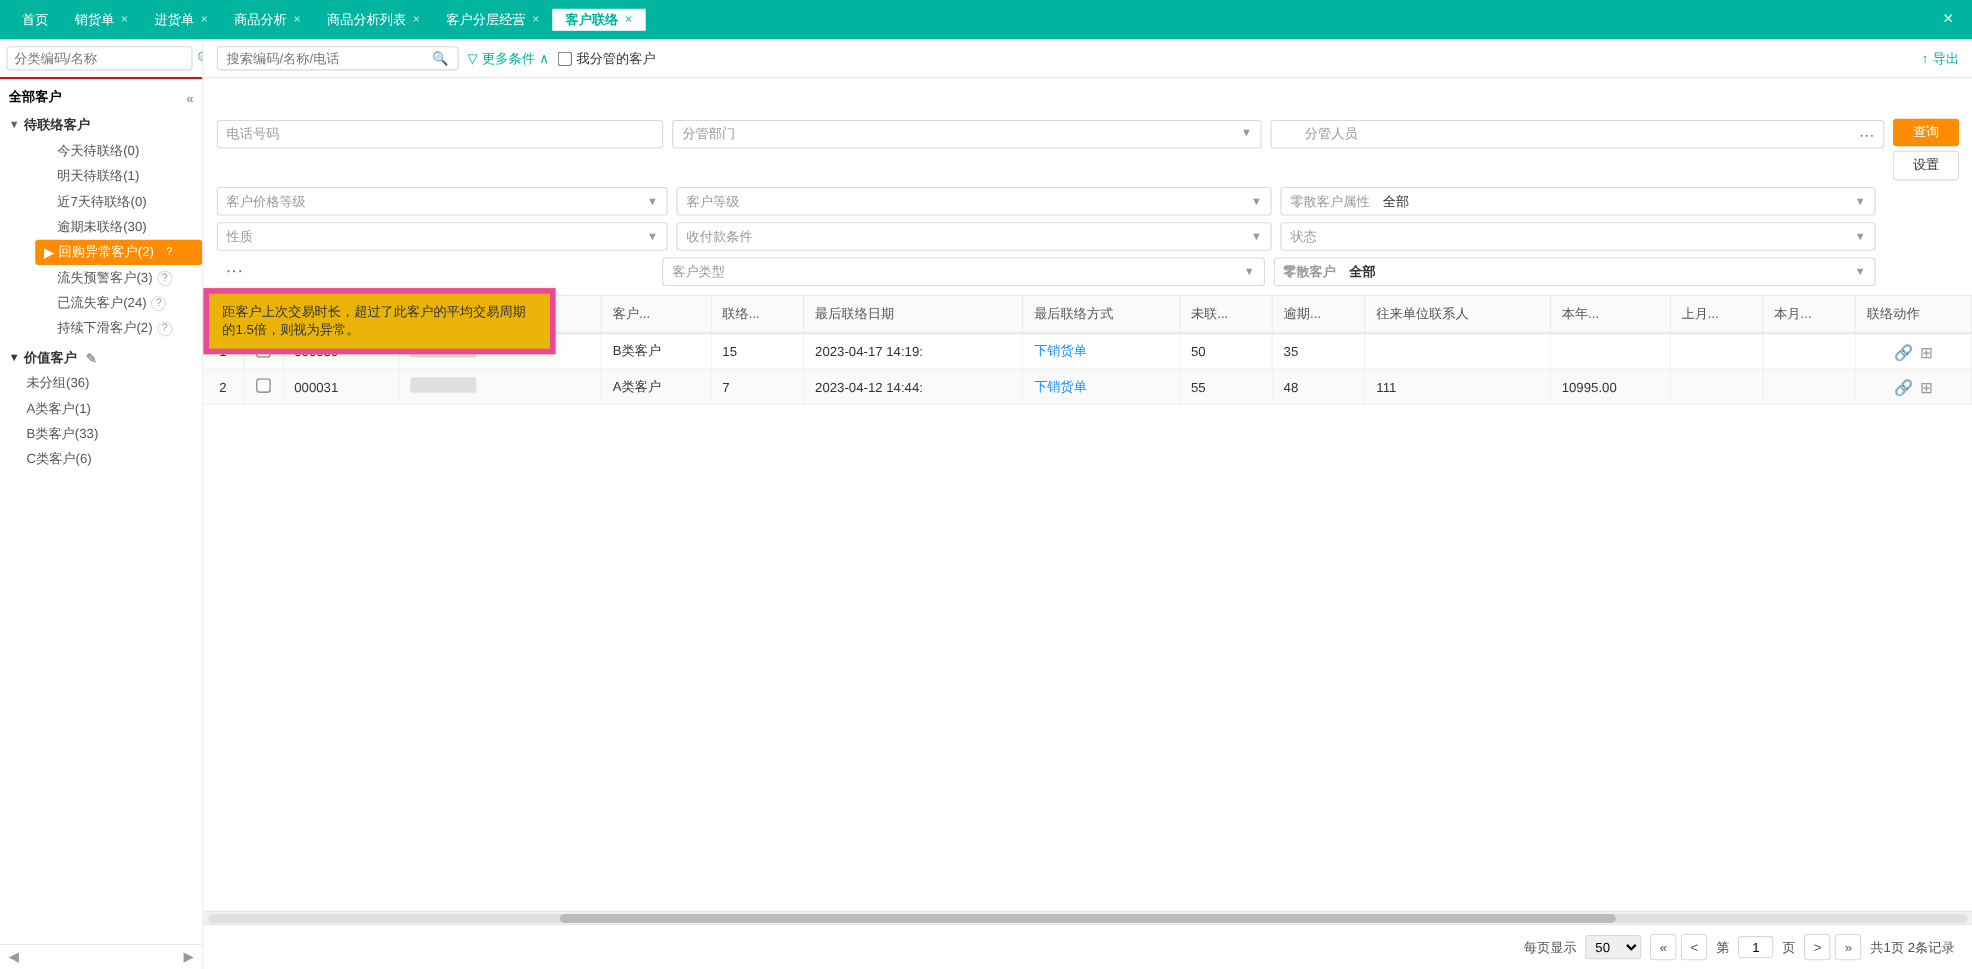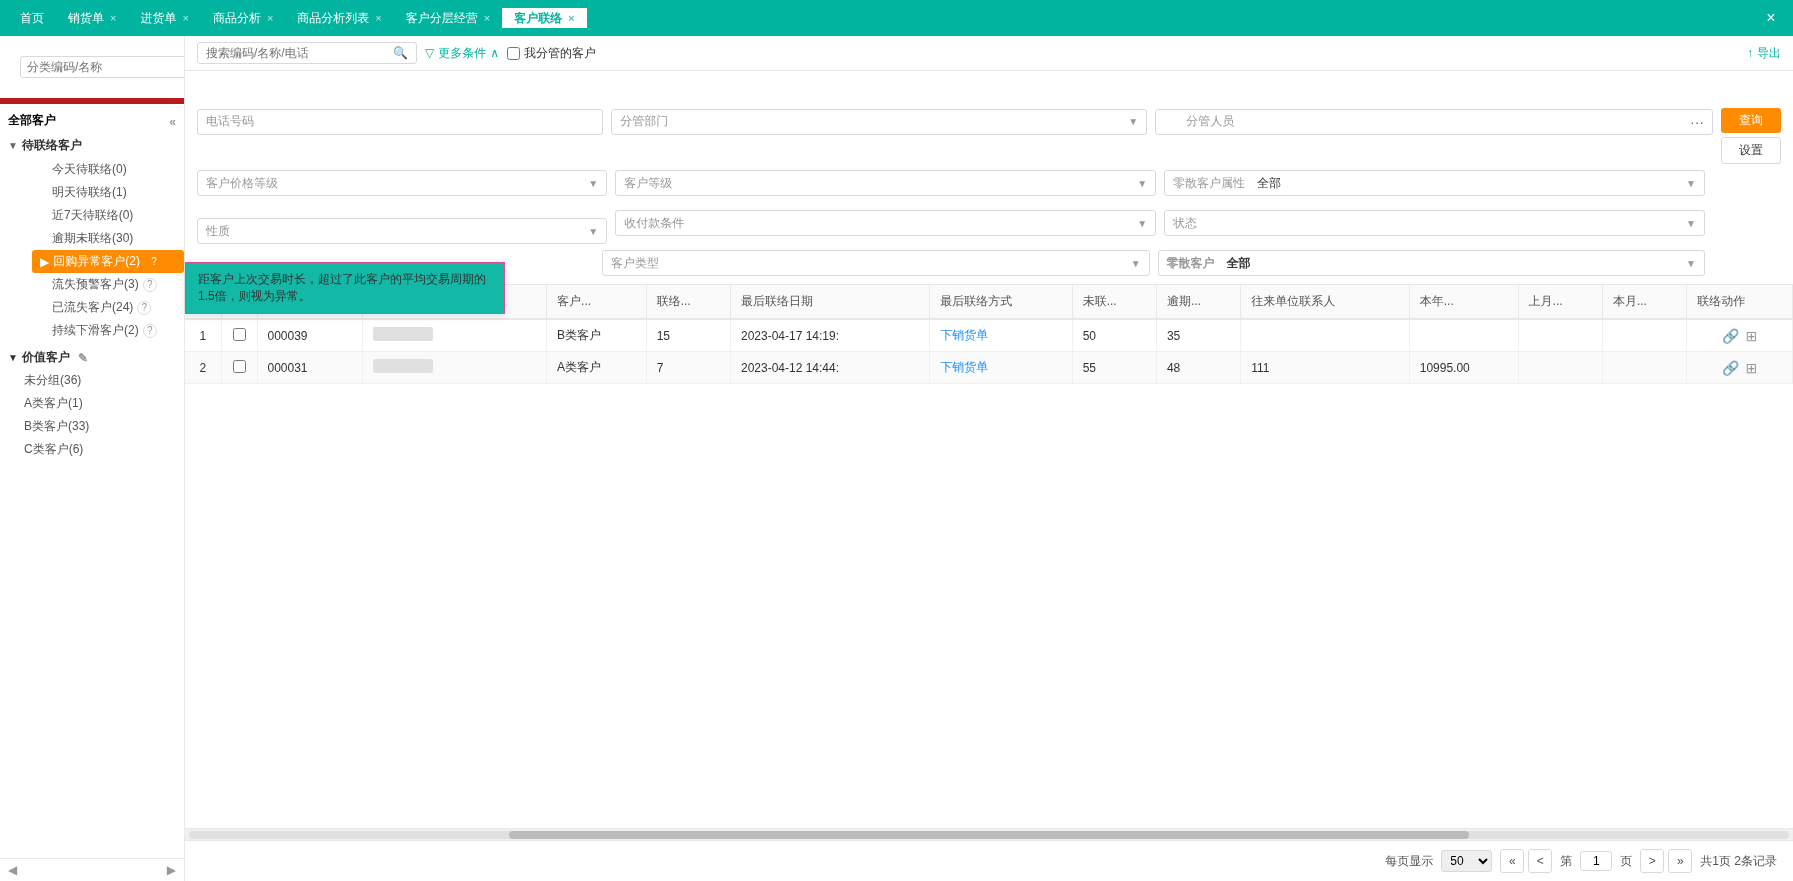--- a/index.html
+++ b/index.html
@@ -37,22 +37,22 @@
     
     .sidebar {
       width: 185px; min-width: 185px;
       background: #fff;
       border-right: 1px solid #e8e8e8;
       display: flex; flex-direction: column;
       overflow: hidden;
     }
     .sidebar-search {
       display: flex; align-items: center;
-      padding: 20px;
-      border-bottom: 6px solid #b91c1c;
+      padding: 6px;
+      border-bottom: 2px solid #b91c1c;
     }
     .sidebar-search input {
       flex: 1; border: 1px solid #d9d9d9; border-radius: 3px;
       padding: 3px 6px; font-size: 12px; outline: none;
     }
     .sidebar-search .search-icon {
       margin-left: 4px; color: #999; cursor: pointer;
     }
     .sidebar-header {
       display: flex; align-items: flex-end; justify-content: space-between;
@@ -78,21 +78,21 @@
       padding: 3px 8px 3px 8px; cursor: pointer; color: #333; font-weight: bold;
     }
     .sub-section-title .arrow { font-size: 10px; }
     .sub-tree-item {
       padding: 3px 8px 3px 24px; cursor: pointer; color: #555;
     }
 
     
     .tooltip-box {
       position: absolute; left: 0; top: 226px;
-      background: #14b8a6; border: 1px solid #ec4899;
+      background: #eab308; border: 5px solid #ec4899;
       padding: 8px 12px; font-size: 12px; color: #333;
       box-shadow: 0 2px 8px rgba(0,0,0,0.1);
       z-index: 100; max-width: 320px;
     }
 
     
     .content-area {
       flex: 1; display: flex; flex-direction: column;
       background: #f5f5f5; overflow: hidden;
     }
@@ -415,21 +415,21 @@
         </div>
         <div class="filter-field" style="flex:2;">
           <label>零散客户属性</label>
           <span class="filter-inline-label">全部</span>
           <span class="dropdown-arrow" style="margin-left:auto;">▼</span>
         </div>
         <div style="min-width:68px;"></div>
       </div>
 
       <div class="adv-filter-row">
-        <div class="filter-field" style="flex:1.5;margin-top:16px;">
+        <div class="filter-field" style="flex:1.5;">
           <label>性质</label>
           <div class="value"></div>
           <span class="dropdown-arrow">▼</span>
         </div>
         <div class="filter-field" style="flex:2;">
           <label>收付款条件</label>
           <div class="value"></div>
           <span class="dropdown-arrow">▼</span>
         </div>
         <div class="filter-field" style="flex:2;">

